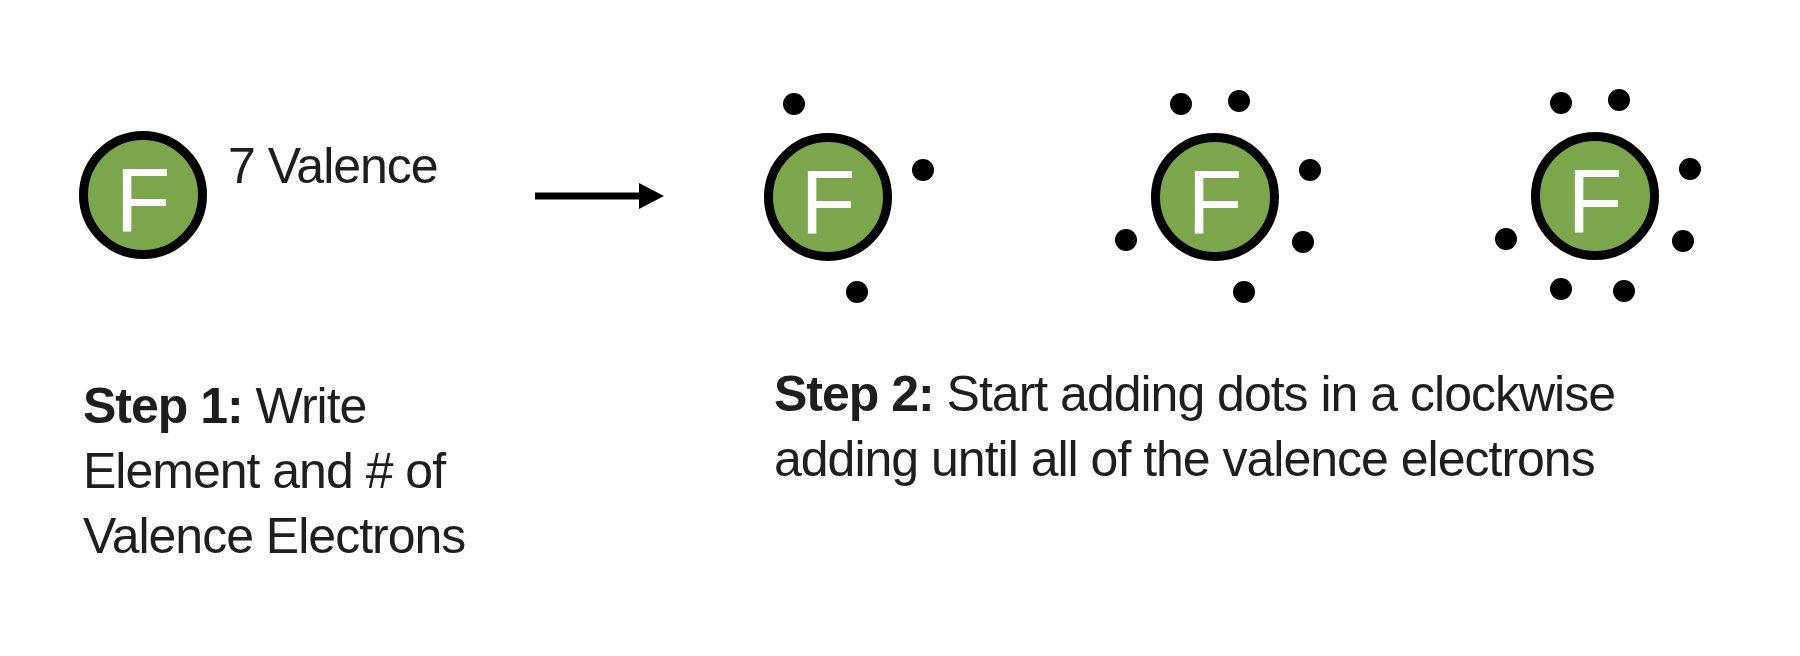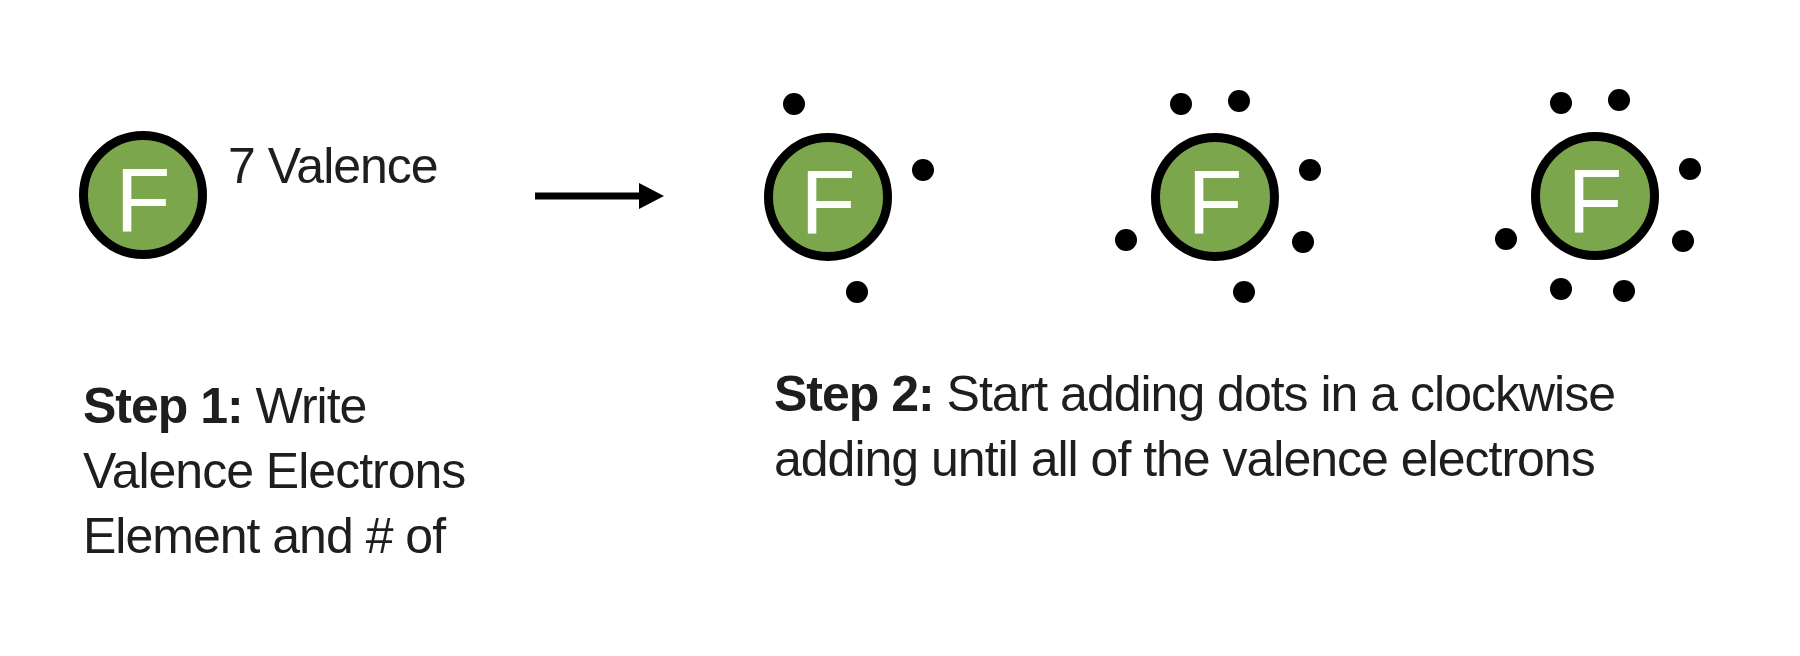--- a/index.html
+++ b/index.html
@@ -91,22 +91,22 @@
     <div>7 Valence</div>
   </div>
 
   <svg id="arrow-svg" width="136" height="32" viewBox="0 0 136 32">
     <line x1="2" y1="16" x2="110" y2="16" stroke="#000000" stroke-width="7"></line>
     <polygon points="106,3 131,16 106,29" fill="#000000"></polygon>
   </svg>
 
   <div class="text-label" id="step1-caption">
     <div><span class="bold">Step 1:</span><span> Write</span></div>
+    <div>Element and # of</div>
     <div>Valence Electrons</div>
-    <div>Element and # of</div>
   </div>
 
   <div class="text-label" id="step2-caption">
     <div><span class="bold">Step 2:</span><span> Start adding dots in a clockwise</span></div>
     <div>adding until all of the valence electrons</div>
   </div>
 
 </div>
 
 </body></html>

